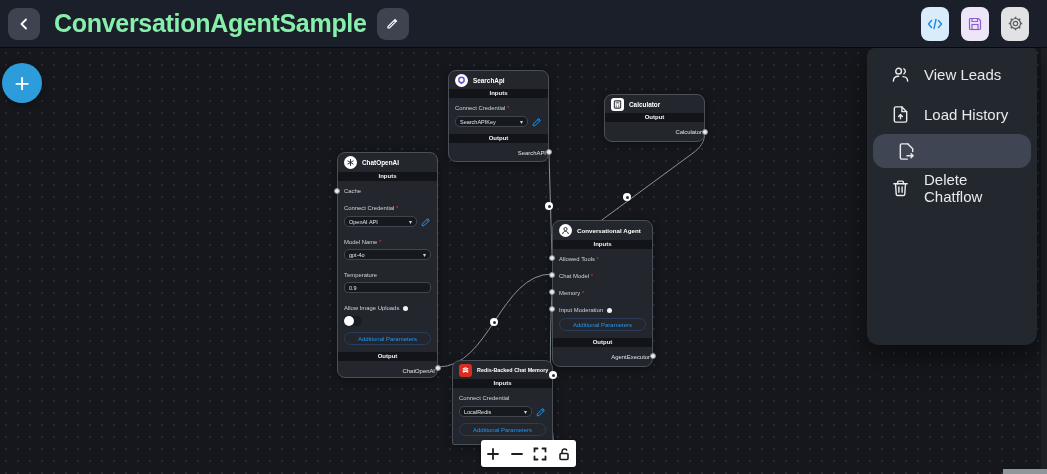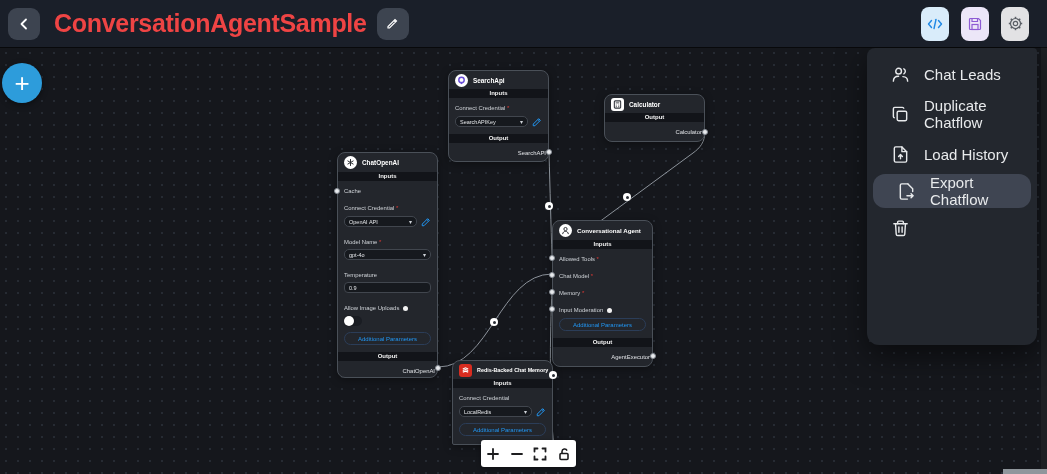--- a/index.html
+++ b/index.html
@@ -8,21 +8,21 @@
   .stage { position:relative; width:1047px; height:474px; overflow:hidden; }
 
   
   .header { position:absolute; left:0; top:0; width:1047px; height:47px;
     background:#1a1f29; display:flex; align-items:center; z-index:10;
     box-shadow:0 1px 0 rgba(0,0,0,.6); }
   .hbtn { width:32px; height:32px; border-radius:9px; background:#3d4450;
     display:flex; align-items:center; justify-content:center; color:#fff;
     cursor:pointer; flex:0 0 auto; }
   .back { margin-left:8px; }
-  .title { color:#ef4444; font-size:25px; font-weight:bold; margin:0 10px 0 14px;
+  .title { color:#86efac; font-size:25px; font-weight:bold; margin:0 10px 0 14px;
     letter-spacing:-0.3px; }
   .spacer { flex:1; }
   .action-btn { width:28px; height:34px; border-radius:8px; margin-left:12px;
     display:flex; align-items:center; justify-content:center; cursor:pointer; }
   .action-code { background:#d9ecfa; color:#1e88e5; }
   .action-save { background:#ece6f8; color:#8e5bd4; }
   .action-settings { background:#e2e2e4; color:#5a5f66; margin-right:18px; }
 
   
   .canvas { position:absolute; left:0; top:47px; width:1047px; height:427px;
@@ -333,60 +333,51 @@
   <div class="menu">
     <div class="menu-item">
       <svg class="ic mi-icon" viewBox="0 0 20 20">
           <g fill="none" stroke="currentColor" stroke-width="1.5" stroke-linecap="round">
             <circle cx="8" cy="6.5" r="3"></circle>
             <path d="M2.5 17 C2.5 13.5 5 11.8 8 11.8"></path>
             <path d="M13.5 4 A3 3 0 0 1 13.5 9.3"></path>
             <path d="M12.5 12.2 C15.5 12.4 17.5 14 17.5 17"></path>
           </g>
         </svg>
-      <span>Chat Leads</span>
-    </div>
-    <div class="menu-item">
-      <svg class="ic mi-icon" viewBox="0 0 20 20">
-          <g fill="none" stroke="currentColor" stroke-width="1.5">
-            <rect x="6.5" y="6.5" width="10" height="10" rx="1.5"></rect>
-            <path d="M4 13.5 A1.5 1.5 0 0 1 2.5 12 L2.5 4 A1.5 1.5 0 0 1 4 2.5 L12 2.5 A1.5 1.5 0 0 1 13.5 4"></path>
-          </g>
-        </svg>
-      <span>Duplicate Chatflow</span>
+      <span>View Leads</span>
     </div>
     <div class="menu-item">
       <svg class="ic mi-icon" viewBox="0 0 20 20">
           <g fill="none" stroke="currentColor" stroke-width="1.5" stroke-linecap="round" stroke-linejoin="round">
             <path d="M11.5 2 L5 2 A1.5 1.5 0 0 0 3.5 3.5 L3.5 16.5 A1.5 1.5 0 0 0 5 18 L15 18 A1.5 1.5 0 0 0 16.5 16.5 L16.5 7 Z"></path>
             <path d="M11.5 2 L11.5 7 L16.5 7"></path>
             <path d="M10 14.5 L10 10 M8 12 L10 10 L12 12"></path>
           </g>
         </svg>
       <span>Load History</span>
     </div>
     <div class="menu-item hl">
       <svg class="ic mi-icon" viewBox="0 0 20 20">
           <g fill="none" stroke="currentColor" stroke-width="1.5" stroke-linecap="round" stroke-linejoin="round">
             <path d="M11.5 2 L5 2 A1.5 1.5 0 0 0 3.5 3.5 L3.5 16.5 A1.5 1.5 0 0 0 5 18 L11 18"></path>
             <path d="M11.5 2 L16.5 7 L16.5 10"></path>
             <path d="M10.5 14.5 L17 14.5 M14.8 12.3 L17 14.5 L14.8 16.7"></path>
           </g>
         </svg>
-      <span>Export Chatflow</span>
     </div>
     <div class="menu-item">
       <svg class="ic mi-icon" viewBox="0 0 20 20">
           <g fill="none" stroke="currentColor" stroke-width="1.5" stroke-linecap="round">
             <path d="M3 5 H17"></path>
             <path d="M7 5 L7 3.2 A1 1 0 0 1 8 2.2 L12 2.2 A1 1 0 0 1 13 3.2 L13 5"></path>
             <path d="M4.8 5 L5.5 16 A1.5 1.5 0 0 0 7 17.4 L13 17.4 A1.5 1.5 0 0 0 14.5 16 L15.2 5"></path>
             <path d="M8.3 8.5 L8.3 14 M11.7 8.5 L11.7 14"></path>
           </g>
         </svg>
+      <span>Delete Chatflow</span>
     </div>
   </div>
 
   <div class="ztool">
     <span class="zic">
       <svg class="ic" width="14" height="14" viewBox="0 0 14 14">
           <path d="M7 2 L7 12 M2 7 L12 7" stroke="currentColor" stroke-width="1.8" stroke-linecap="round"></path>
         </svg>
     </span>
     <span class="zic">

